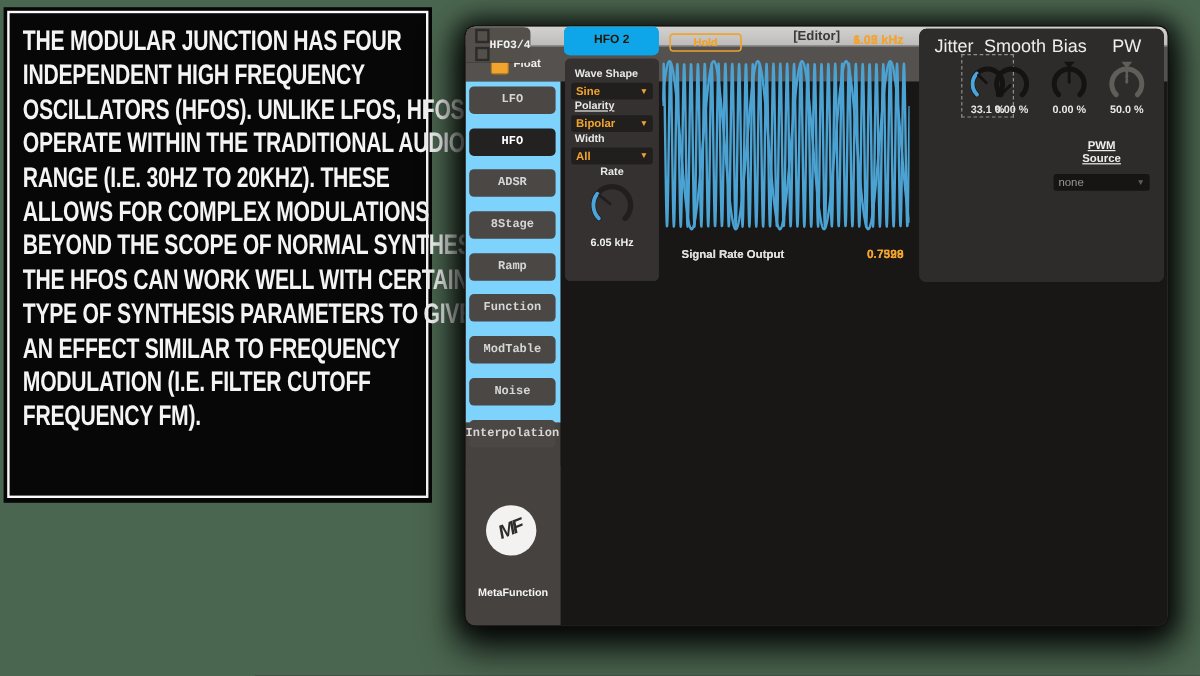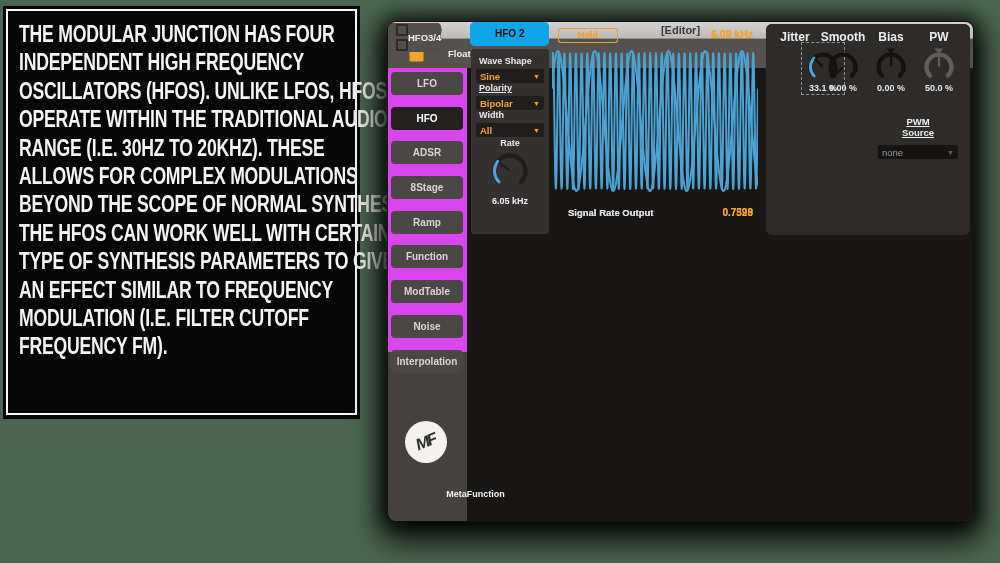--- a/index.html
+++ b/index.html
@@ -17,45 +17,45 @@
           background:#454240;
           box-shadow:0 0 0 1px #14120f,0 12px 30px 8px rgba(0,0,0,.85),0 0 18px 6px rgba(0,0,0,.65);}
   .titlebar{position:absolute;left:0;top:0;width:100%;height:16px;background:linear-gradient(#d3d2d0,#bdbcba);border-bottom:1px solid #8f8e8c;}
   .win-title{text-align:center;font-size:11px;font-weight:bold;color:#3a3a3a;line-height:16px;}
   .lights{position:absolute;left:6px;top:0;height:16px;display:flex;align-items:center;gap:9px;}
   .light{width:8px;height:8px;border-radius:50%;border:.5px solid rgba(0,0,0,.25);}
   .light.red{background:#ed6a5e;} .light.yellow{background:#f5bf4f;} .light.green{background:#61c454;}
 
   .toolbar{position:absolute;left:0;top:17px;width:100%;height:29px;background:#55514e;}
   .float-check{position:absolute;left:21px;top:8px;width:13px;height:13px;background:#f2a52e;border:1px solid #b07f1d;border-radius:2px;}
-  .float-label{position:absolute;left:40px;top:8px;font-size:9.5px;font-weight:bold;color:#efefef;line-height:13px;margin-left:20px;}
+  .float-label{position:absolute;left:40px;top:8px;font-size:9.5px;font-weight:bold;color:#efefef;line-height:13px;}
 
   .tab{position:absolute;top:1px;height:29px;display:flex;align-items:center;border-top-left-radius:4px;border-top-right-radius:4px;cursor:default;}
   .tab.active{background:#1a1918;}
   .tab:not(.active){background:#53504c;}
   .tab-squares{display:flex;flex-direction:column;gap:3px;margin-left:8px;}
   .tab .sq{width:8px;height:8px;border:2px solid #2c2b29;background:transparent;}
   .tab.active .sq{width:9px;height:9px;border:1px solid #151413;background:#f2a52e;}
   .tab-label{flex:1;text-align:center;font-size:9.5px;font-weight:bold;}
   .tab.active .tab-label{color:#8f8f8f;}
-  .tab:not(.active) .tab-label{color:#f2f2f2;}
+  .tab:not(.active) .tab-label{color:#f2f2f2;font-family:Liberation Mono, monospace;}
 
   .main-bg{position:absolute;left:79px;top:46px;width:506px;height:453px;background:#181716;border-bottom-right-radius:8px;}
 
   
-  .side-strip{position:absolute;left:0;top:46px;width:79px;height:284px;background:#d946ef;}
+  .side-strip{position:absolute;left:0;top:46px;width:79px;height:284px;background:#7dd3fc;font-family:Liberation Mono, monospace;}
   .side-items{position:absolute;left:3px;top:4px;width:72px;display:flex;flex-direction:column;gap:11.7px;}
   .side-item{height:23px;border-radius:4px;background:#4a4745;color:#d6d6d6;font-size:10px;font-weight:bold;
              display:flex;align-items:center;justify-content:center;cursor:default;}
   .side-item.active{background:#232220;color:#ffffff;}
   .side-bottom{position:absolute;left:0;top:366px;width:79px;height:133px;background:#454240;border-bottom-left-radius:8px;}
   .brand-logo{position:absolute;left:17px;top:33px;width:42px;height:42px;border-radius:50%;background:#f3f2f0;
               display:flex;align-items:center;justify-content:center;overflow:hidden;}
   .brand-glyph{font-size:16px;font-weight:bold;font-style:italic;color:#2e2d2b;transform:rotate(-22deg) scaleX(1.05);letter-spacing:-2px;}
-  .brand-name{position:absolute;left:0;top:101px;width:79px;text-align:center;font-size:9px;font-weight:bold;color:#f5f5f5;padding-left:48px;}
+  .brand-name{position:absolute;left:0;top:101px;width:79px;text-align:center;font-size:9px;font-weight:bold;color:#f5f5f5;}
 
   
   .section{position:absolute;left:82px;width:500px;height:213px;}
   .hfo-header{position:absolute;left:0;top:0;width:79px;height:24px;background:#0ea5e9;border-radius:5px;
               font-size:10px;font-weight:bold;color:#241603;line-height:24px;padding-left:25px;box-sizing:border-box;}
   .ctrl-panel{position:absolute;left:1px;top:27px;width:78px;bottom:1px;background:#343130;border-radius:4px;box-sizing:border-box;padding:7px 5px 0;}
   .dd-label{font-size:9px;font-weight:bold;color:#e9e9e9;margin:0 0 3px 3px;}
   .dd-label.u{text-decoration:underline;}
   .dd-box{height:14px;background:#211f1d;border-radius:2px;margin-bottom:0;display:flex;align-items:center;padding:0 4px;cursor:default;}
   .dd-value{flex:1;font-size:9.5px;font-weight:bold;color:#f3a42f;}
@@ -68,21 +68,21 @@
   .hold-btn{position:absolute;left:88px;top:6px;width:60px;height:15px;border:1px solid #f0a12e;border-radius:3px;
             box-sizing:border-box;text-align:center;font-size:9px;font-weight:bold;color:#f3a42f;line-height:13px;cursor:default;}
   .freq-display{position:absolute;right:217px;top:6px;width:100px;text-align:right;font-size:10.5px;font-weight:bold;color:#f3a42f;}
   .wave-display{position:absolute;left:82px;top:23px;width:206px;height:152px;line-height:0;}
   .sro-label{position:absolute;left:98px;bottom:17px;font-size:9.5px;font-weight:bold;color:#dedede;}
   .sro-value{position:absolute;right:217px;bottom:17px;width:100px;text-align:right;font-size:10px;font-weight:bold;color:#f3a42f;padding-left:28px;}
 
   .right-panel{position:absolute;left:296px;top:2px;width:204px;bottom:0;background:#2d2c2b;border-radius:6px;}
   .knobs-row{display:flex;padding:6px 0 0 6px;gap:2px;}
   .knob-cell{width:46px;text-align:center;}
-  .knob-label{font-size:12px;font-weight:bold;color:#ededed;}
+  .knob-label{font-size:15px;font-weight:normal;color:#ededed;}
   .knob-wrap{display:inline-block;padding:0 3px;}
   .knob-wrap.bracket{outline:1px dashed #8f8f8f;outline-offset:1px;margin-left:31px;}
   .knob-host{line-height:0;cursor:default;}
   .knob-value{font-size:9px;font-weight:bold;color:#e8e8e8;margin-top:-1px;}
   .pwm-block{position:absolute;left:112px;top:92px;width:80px;text-align:center;}
   .pwm-label{font-size:9.5px;font-weight:bold;color:#ededed;line-height:11px;text-decoration:underline;}
   .pwm-dd{margin-top:7px;height:14px;background:#161514;border-radius:2px;display:flex;align-items:center;padding:0 4px;cursor:default;}
   .pwm-value{flex:1;text-align:left;font-size:9.5px;color:#989898;}
   .pwm-arrow{font-size:7px;color:#5f5f5f;}
 </style>

